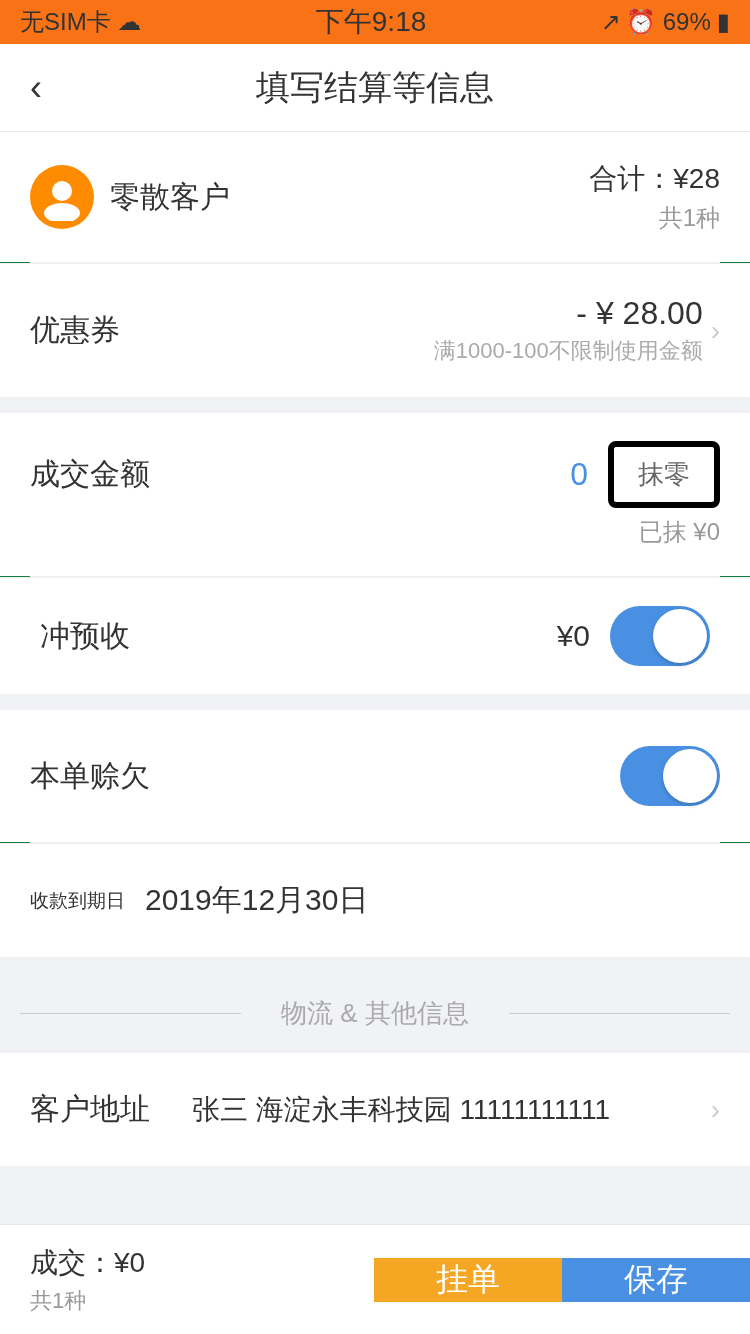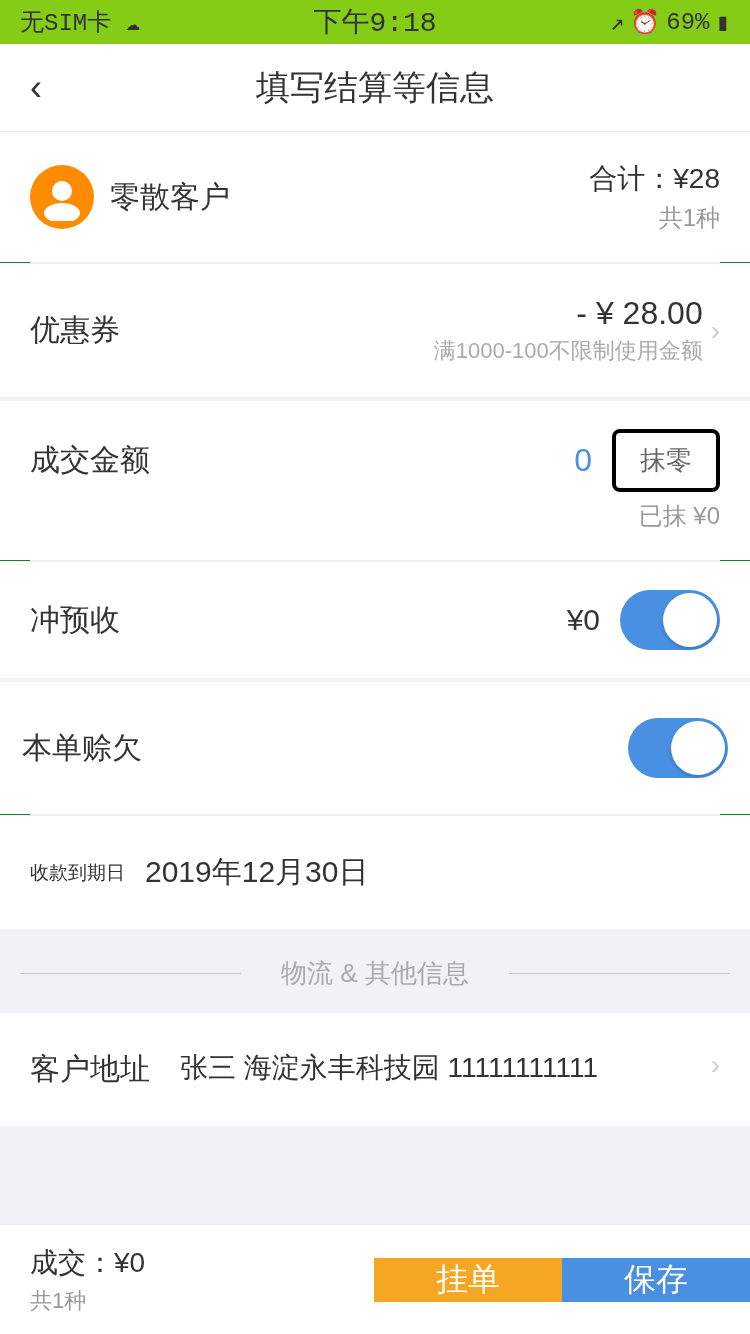--- a/index.html
+++ b/index.html
@@ -11,28 +11,27 @@
       font-family: -apple-system, 'PingFang SC', 'Helvetica Neue', Arial, sans-serif;
       font-size: 28px;
       color: #333;
       position: relative;
     }
 
     
     .status-bar {
       width: 750px;
       height: 44px;
-      background: #84cc16;
+      background: #f97316;
       display: flex;
       align-items: center;
       justify-content: space-between;
       padding: 0 20px;
       font-size: 24px;
       color: #333;
-      font-family: Liberation Mono, monospace;
     }
     .status-left { display: flex; align-items: center; gap: 10px; }
     .status-center { font-size: 28px; font-weight: 500; }
     .status-right { display: flex; align-items: center; gap: 6px; font-size: 24px; }
 
     
     .nav-bar {
       width: 750px;
       height: 88px;
       background: #fff;
@@ -56,21 +55,21 @@
     }
 
     
     .content {
       padding-bottom: 120px;
     }
 
     
     .section {
       background: #15803d;
-      margin-bottom: 4px;
+      margin-bottom: 16px;
     }
 
     
     .customer-row {
       background: #fff;
       display: flex;
       align-items: center;
       justify-content: space-between;
       padding: 28px 30px;
     }
@@ -117,35 +116,35 @@
       display: flex;
       align-items: center;
       justify-content: space-between;
       margin-bottom: 8px;
     }
     .deal-label { font-size: 30px; color: #333; }
     .deal-right { display: flex; align-items: center; gap: 20px; }
     .deal-value { font-size: 32px; color: #4a90e2; font-weight: 500; }
     .deal-sub { font-size: 24px; color: #999; text-align: right; margin-top: 4px; }
     .round-btn {
-      border: 4px solid #000000;
+      border: 6px solid #000000;
       border-radius: 8px;
       padding: 10px 24px;
       font-size: 26px;
       color: #666;
       background: #fff;
       cursor: pointer;
     }
 
     
     .prepay-row {
       display: flex;
       align-items: center;
       justify-content: space-between;
-      padding: 28px 30px;
+      padding: 28px 40px;
       background: #fff;
       border-top: 1px solid #f0f0f0;
     }
     .prepay-label { font-size: 30px; color: #333; }
     .prepay-right { display: flex; align-items: center; gap: 20px; }
     .prepay-info { text-align: right; }
     .prepay-amount { font-size: 30px; color: #333; font-weight: 500; }
     .prepay-sub { font-size: 24px; color: #999; margin-top: 4px; }
 
     
@@ -172,21 +171,21 @@
       right: 3px;
       box-shadow: 0 2px 4px rgba(0,0,0,0.2);
     }
 
     
     .debt-row {
       background: #fff;
       display: flex;
       align-items: center;
       justify-content: space-between;
-      padding: 36px 22px;
+      padding: 36px 30px;
     }
     .debt-label { font-size: 30px; color: #333; }
 
     
     .due-row {
       background: #fff;
       display: flex;
       align-items: center;
       padding: 36px 30px;
       border-top: 1px solid #f0f0f0;
@@ -215,24 +214,25 @@
       font-size: 26px;
       color: #aaa;
       white-space: nowrap;
       padding: 0 20px;
     }
 
     
     .address-row {
       background: #fff;
       display: flex;
-      align-items: flex-start;
+      align-items: center;
       justify-content: space-between;
       padding: 36px 30px;
       cursor: pointer;
+      gap: 12px;
     }
     .address-label { font-size: 30px; color: #333; flex-shrink: 0; margin-right: 30px; }
     .address-value { font-size: 28px; color: #333; flex: 1; }
     .address-chevron { font-size: 28px; color: #ccc; }
 
     
     .bottom-bar {
       position: fixed;
       bottom: 0;
       left: 0;

